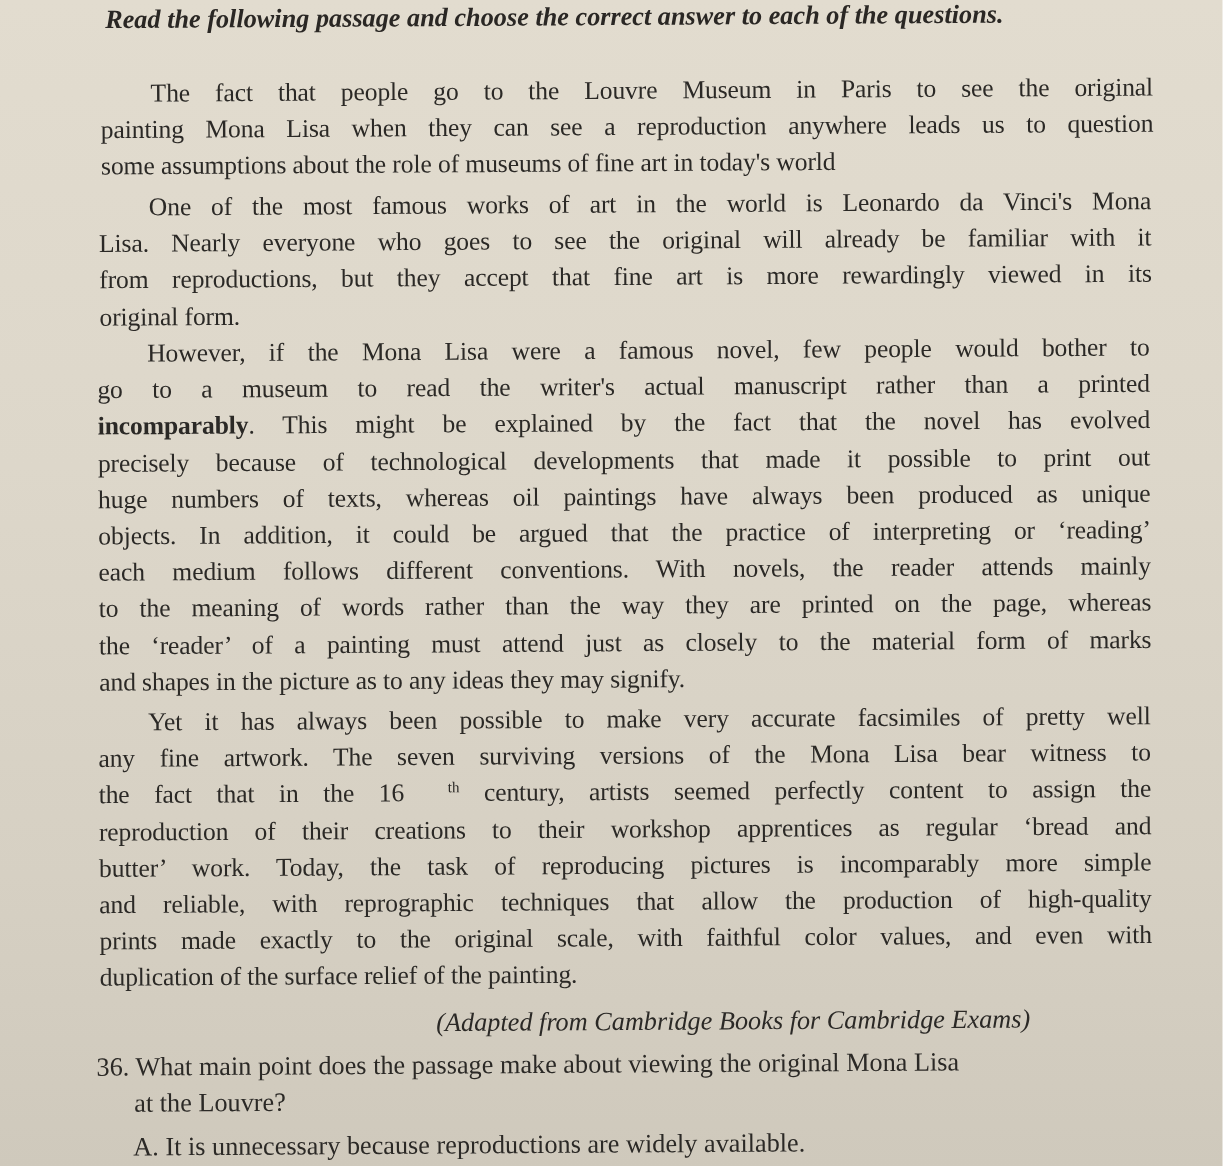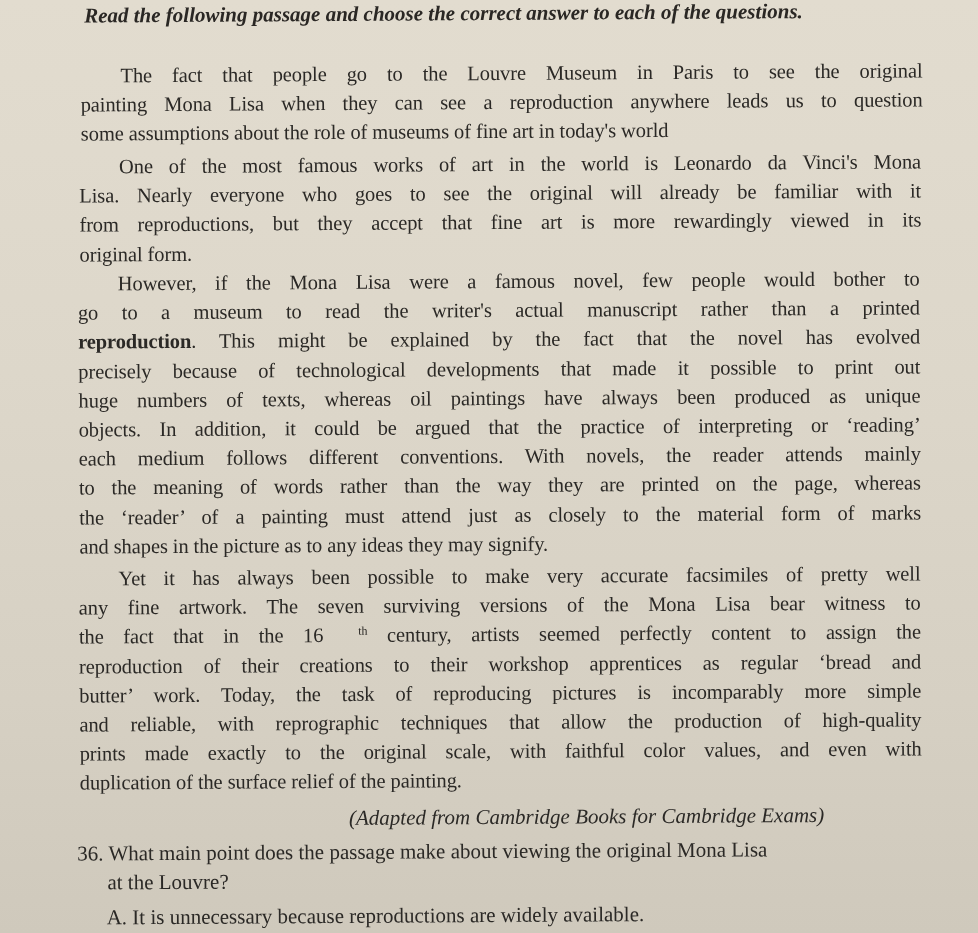--- a/index.html
+++ b/index.html
@@ -108,21 +108,21 @@
   <div class="para" id="p2">
     <span class="line indent">One of the most famous works of art in the world is Leonardo da Vinci's Mona</span>
     <span class="line">Lisa. Nearly everyone who goes to see the original will already be familiar with it</span>
     <span class="line">from reproductions, but they accept that fine art is more rewardingly viewed in its</span>
     <span class="line last">original form.</span>
   </div>
 
   <div class="para" id="p3">
     <span class="line indent">However, if the Mona Lisa were a famous novel, few people would bother to</span>
     <span class="line">go to a museum to read the writer's actual manuscript rather than a printed</span>
-    <span class="line"><b class="bold">reproduction</b><span>. This might be explained by the fact that the novel has evolved</span></span>
+    <span class="line"><b class="bold">incomparably</b><span>. This might be explained by the fact that the novel has evolved</span></span>
     <span class="line">precisely because of technological developments that made it possible to print out</span>
     <span class="line">huge numbers of texts, whereas oil paintings have always been produced as unique</span>
     <span class="line">objects. In addition, it could be argued that the practice of interpreting or ‘reading’</span>
     <span class="line">each medium follows different conventions. With novels, the reader attends mainly</span>
     <span class="line">to the meaning of words rather than the way they are printed on the page, whereas</span>
     <span class="line">the ‘reader’ of a painting must attend just as closely to the material form of marks</span>
     <span class="line last">and shapes in the picture as to any ideas they may signify.</span>
   </div>
 
   <div class="para" id="p4">

